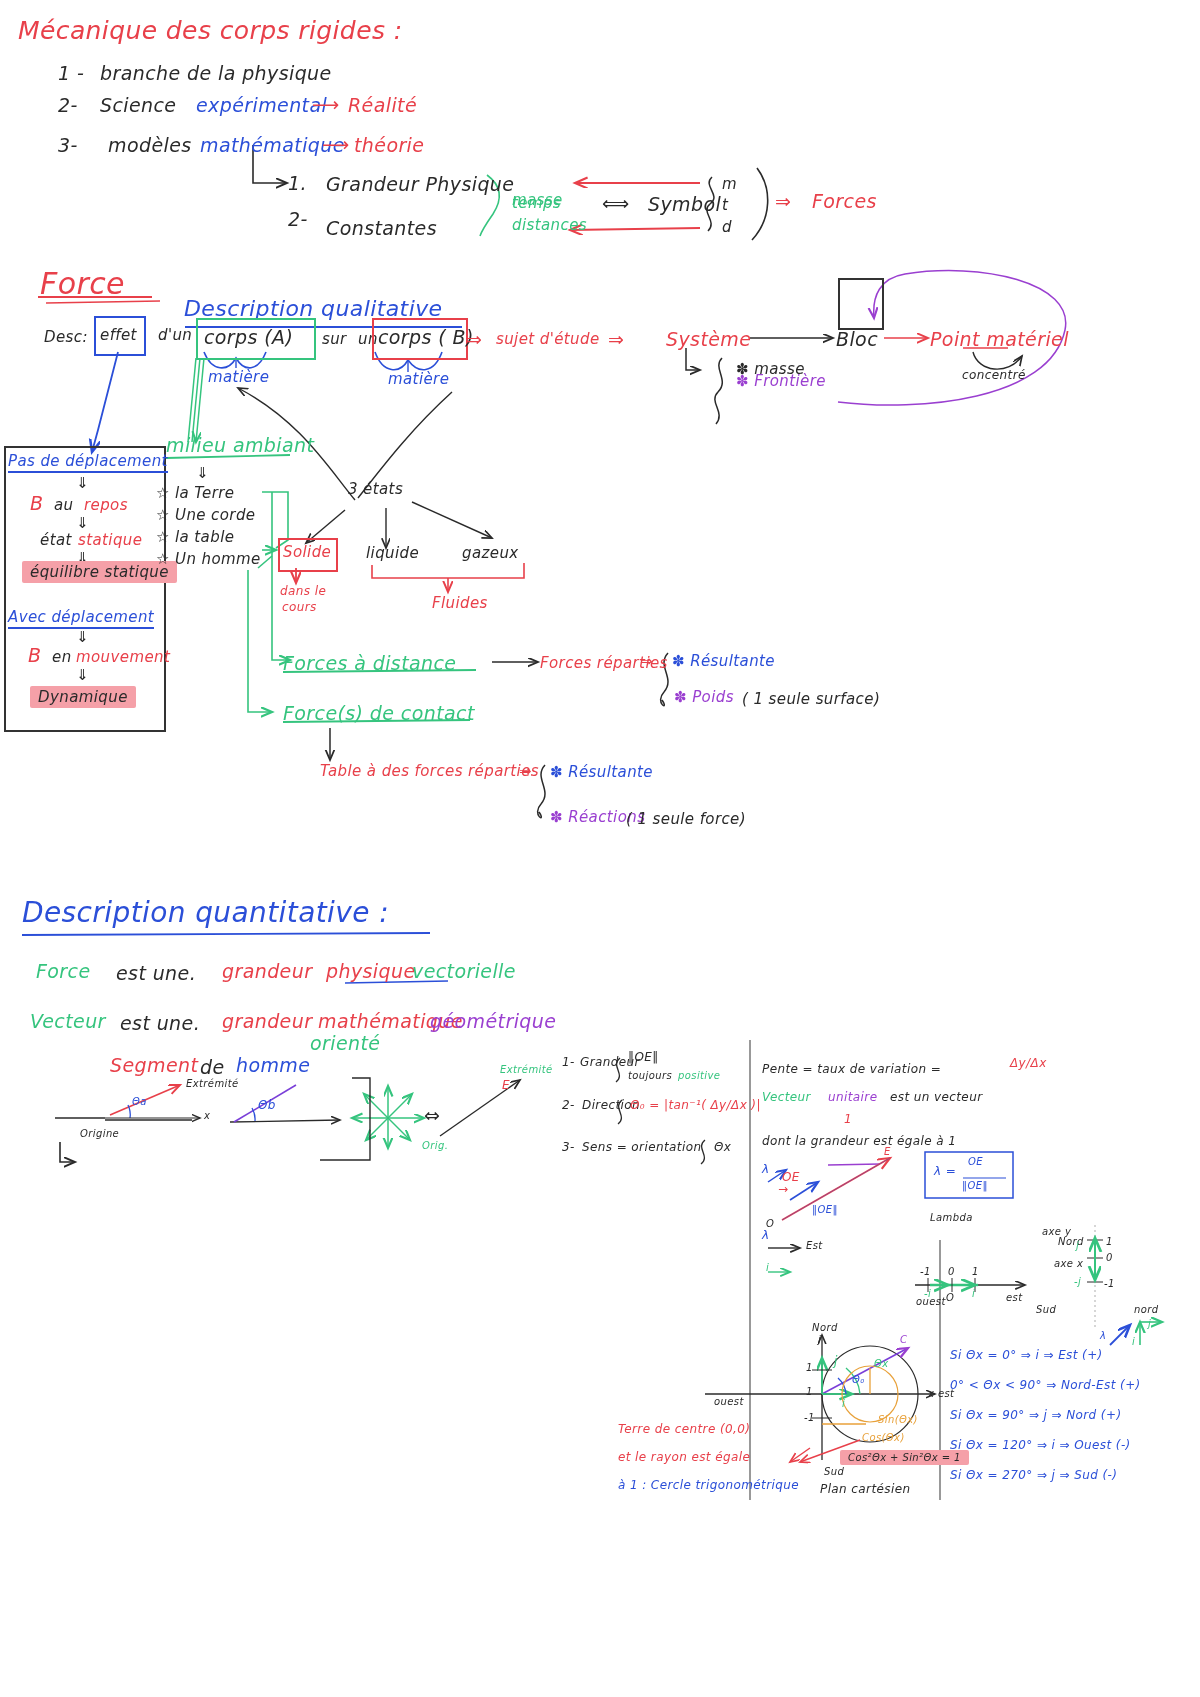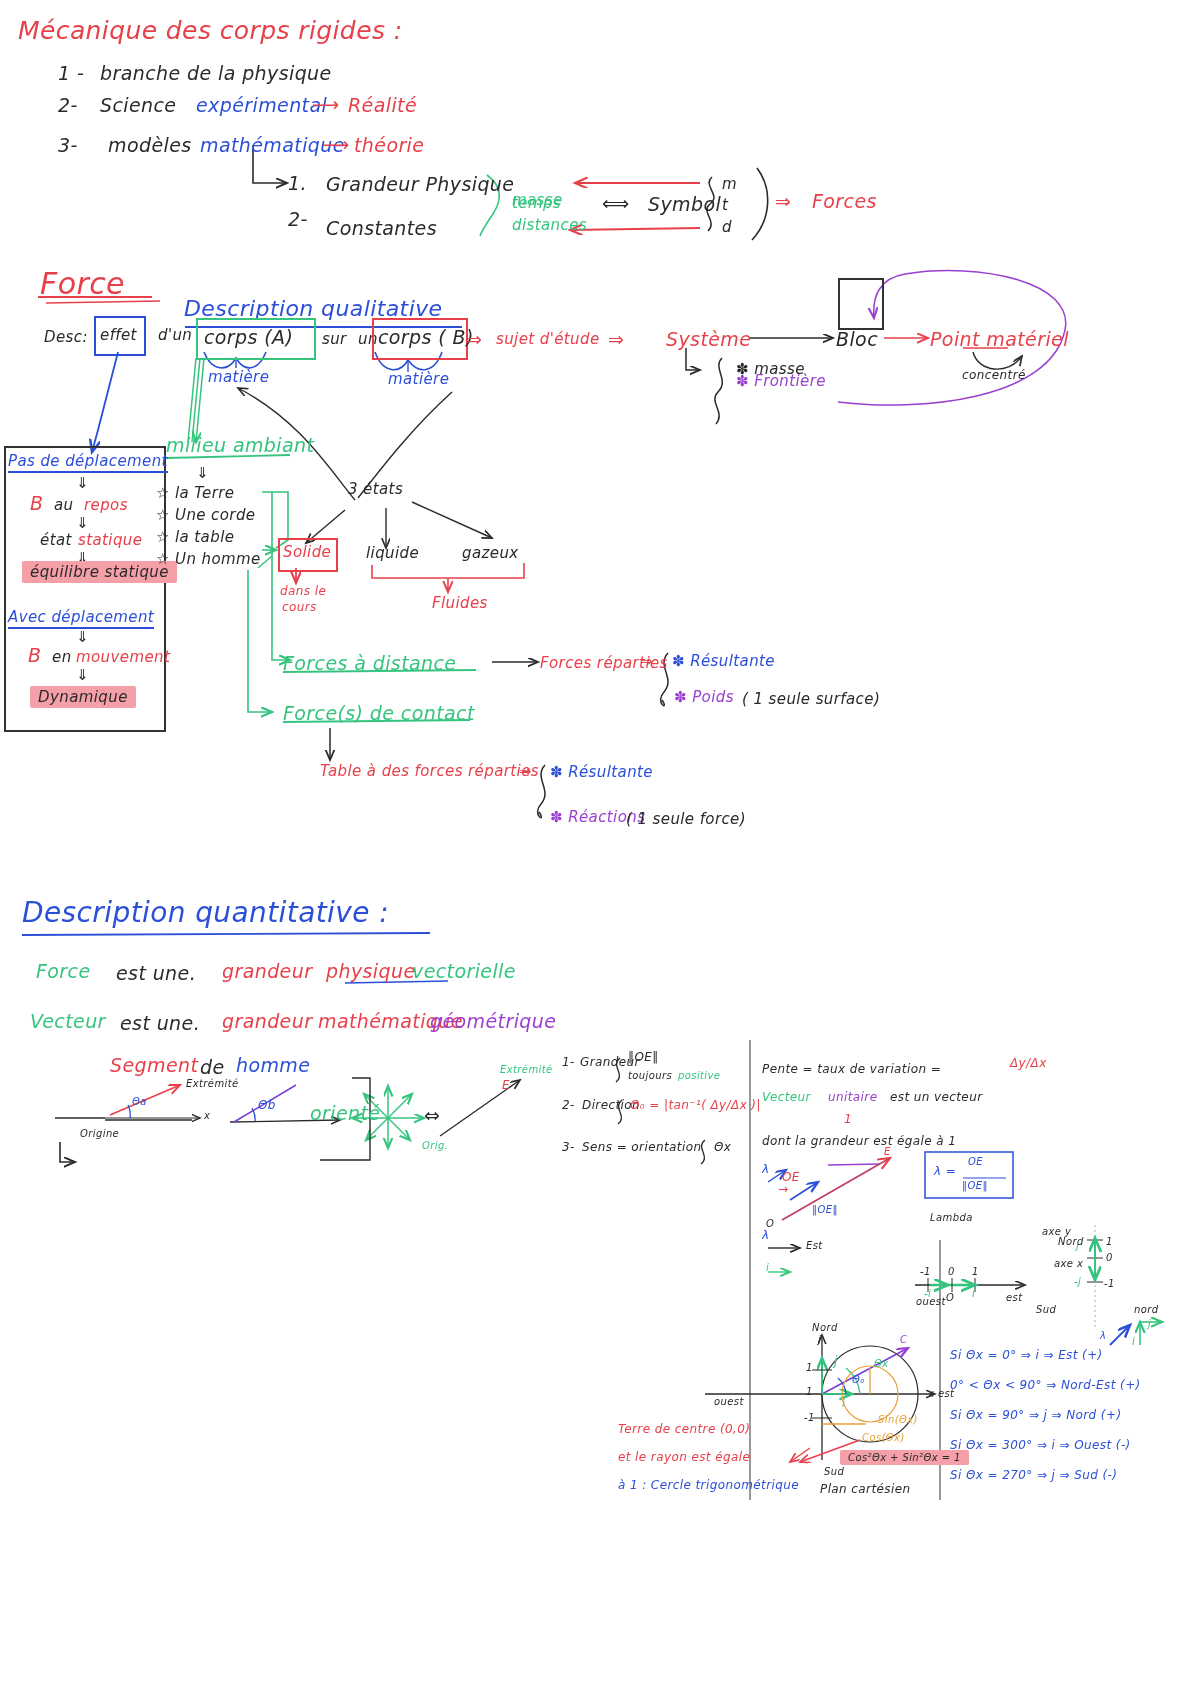--- a/index.html
+++ b/index.html
@@ -353,21 +353,21 @@
 
   <div class="hw sk mid c-green" style="left:30px;top:1010px;">Vecteur</div>
   <div class="hw sk mid c-black" style="left:120px;top:1012px;">est une.</div>
   <div class="hw sk mid c-red" style="left:222px;top:1010px;">grandeur</div>
   <div class="hw sk mid c-red" style="left:318px;top:1010px;">mathématique</div>
   <div class="hw sk mid c-purple" style="left:430px;top:1010px;">géométrique</div>
 
   <div class="hw sk mid c-red" style="left:110px;top:1054px;">Segment</div>
   <div class="hw sk mid c-black" style="left:200px;top:1056px;">de</div>
   <div class="hw sk mid c-blue" style="left:236px;top:1054px;">homme</div>
-  <div class="hw sk mid c-green" style="left:310px;top:1102px;">orienté</div>
+  <div class="hw sk mid c-green" style="left:310px;top:1032px;">orienté</div>
 
   <div class="hw sk xxs c-black" style="left:186px;top:1078px;">Extrémité</div>
   <div class="hw sk xxs c-black" style="left:80px;top:1128px;">Origine</div>
   <div class="hw sk xxs c-blue" style="left:132px;top:1096px;">Θa</div>
   <div class="hw sk xs c-blue" style="left:258px;top:1098px;">Θb</div>
   <div class="hw sk xxs c-black" style="left:204px;top:1110px;">x</div>
   <div class="hw sk mid c-black" style="left:424px;top:1104px;">⇔</div>
   <div class="hw sk xxs c-green" style="left:500px;top:1064px;">Extrémité</div>
   <div class="hw sk xs c-red" style="left:502px;top:1078px;">E</div>
   <div class="hw sk xxs c-green" style="left:422px;top:1140px;">Orig.</div>
@@ -450,16 +450,16 @@
   <div class="hw sk xxs c-black" style="left:806px;top:1362px;">1</div>
   <div class="hw sk xxs c-black" style="left:804px;top:1412px;">-1</div>
   <div class="hw sk xs c-red" style="left:618px;top:1422px;">Terre de centre (0,0)</div>
   <div class="hw sk xs c-red" style="left:618px;top:1450px;">et le rayon est égale</div>
   <div class="hw sk xs c-blue" style="left:618px;top:1478px;">à 1 : Cercle trigonométrique</div>
   <div class="hw sk xs c-black" style="left:820px;top:1482px;">Plan cartésien</div>
 
   <div class="hw sk xs c-blue" style="left:950px;top:1348px;">Si Θx = 0° ⇒ i ⇒ Est (+)</div>
   <div class="hw sk xs c-blue" style="left:950px;top:1378px;">0° &lt; Θx &lt; 90° ⇒ Nord-Est (+)</div>
   <div class="hw sk xs c-blue" style="left:950px;top:1408px;">Si Θx = 90° ⇒ j ⇒ Nord (+)</div>
-  <div class="hw sk xs c-blue" style="left:950px;top:1438px;">Si Θx = 300° ⇒ i ⇒ Ouest (-)</div>
+  <div class="hw sk xs c-blue" style="left:950px;top:1438px;">Si Θx = 120° ⇒ i ⇒ Ouest (-)</div>
   <div class="hw sk xs c-blue" style="left:950px;top:1468px;">Si Θx = 270° ⇒ j ⇒ Sud (-)</div>
 
 </div>
 
 </body></html>

